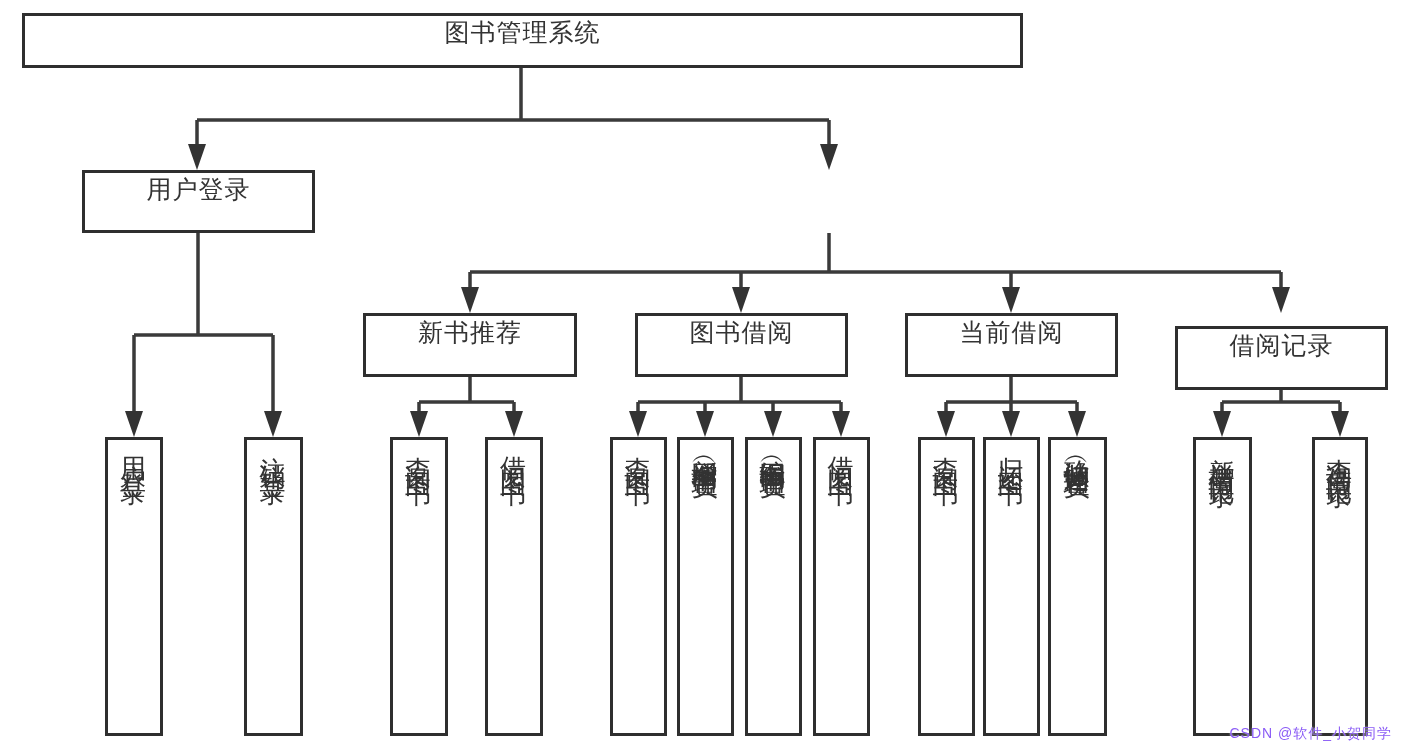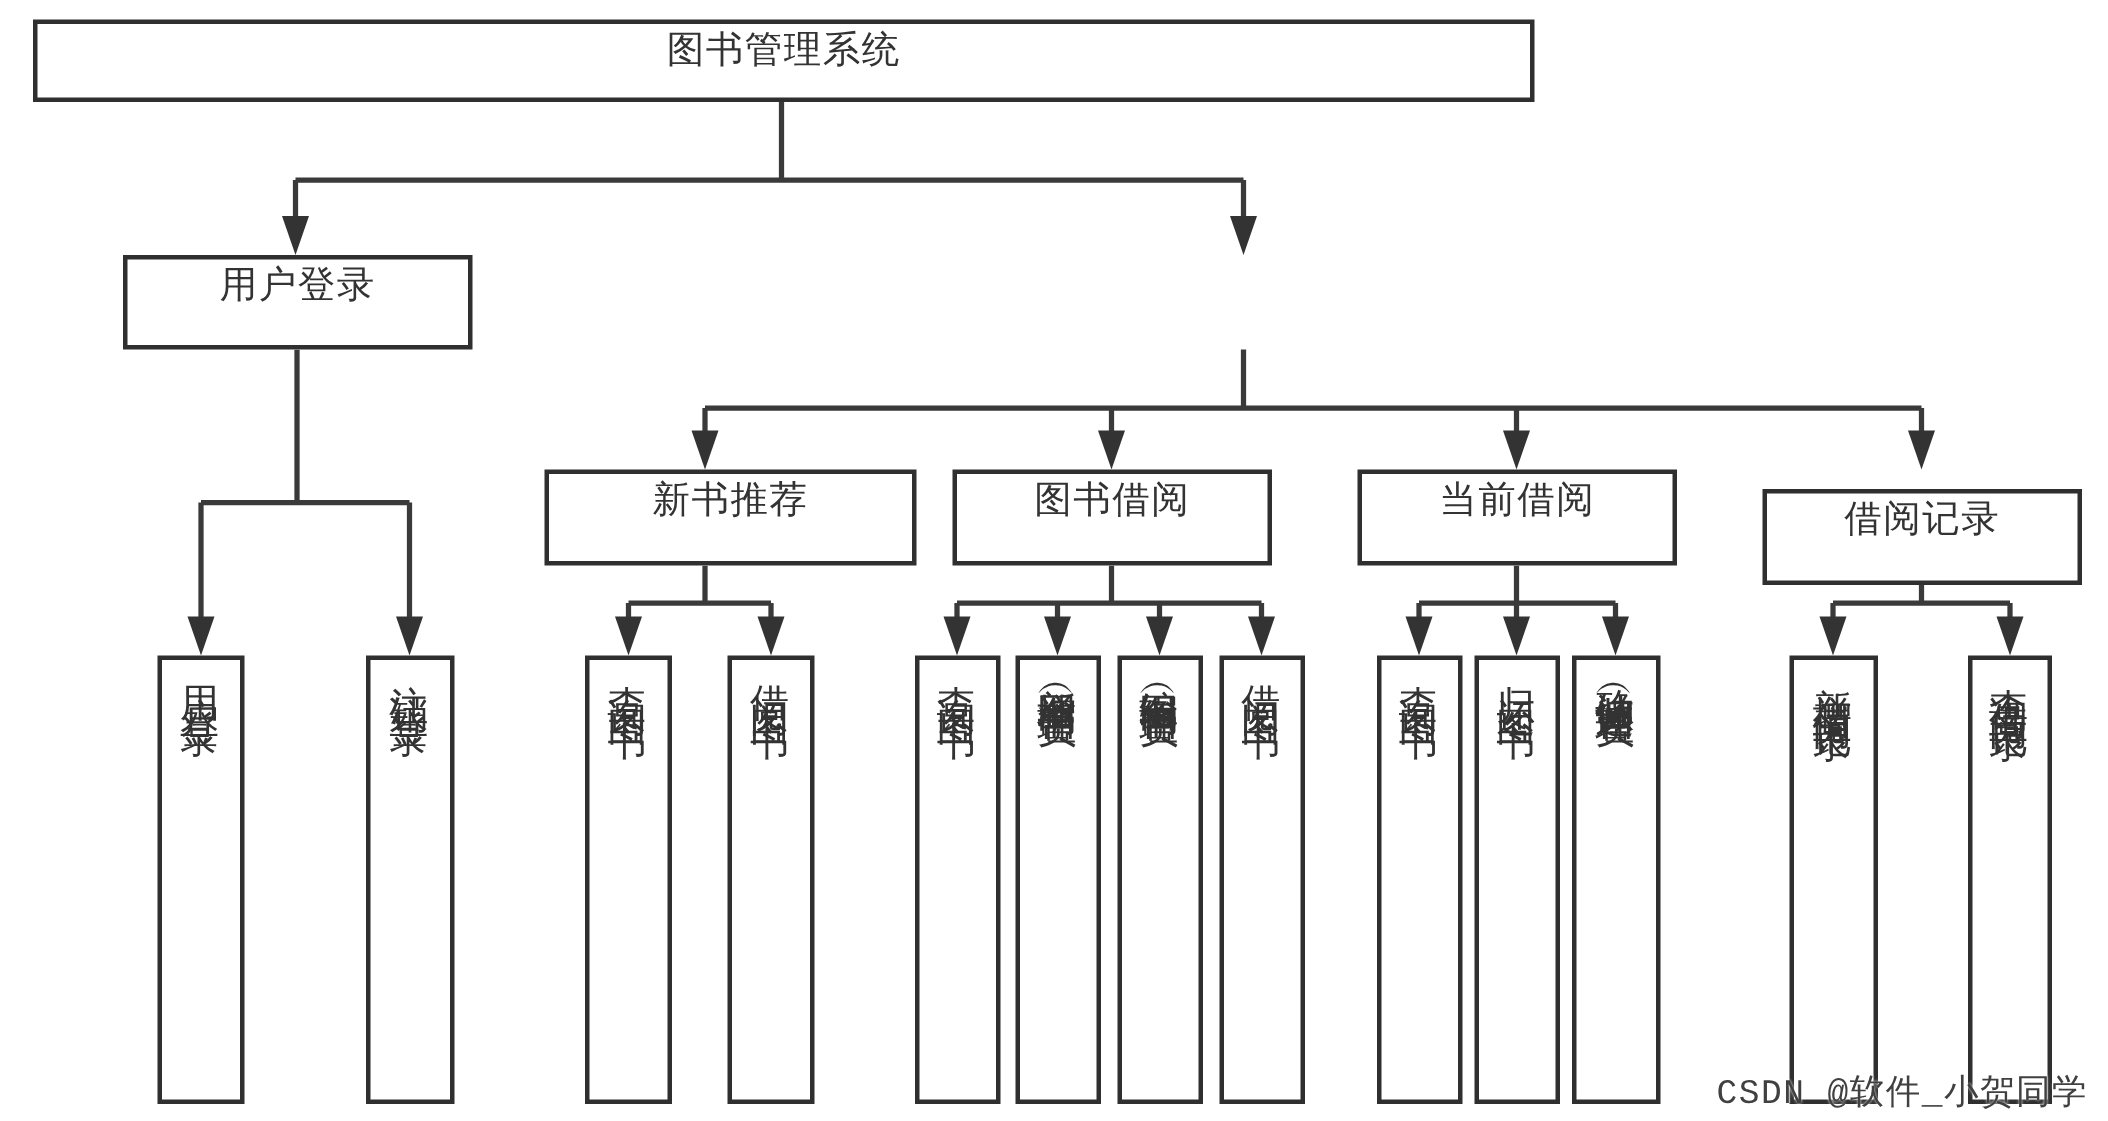--- a/index.html
+++ b/index.html
@@ -10,22 +10,22 @@
   .box{position:absolute;box-sizing:border-box;background:#ffffff;
        border:3px solid #2f2f2f;display:flex;align-items:flex-start;justify-content:center;
        color:#333333;z-index:2;}
   .box .lbl{white-space:nowrap;}
   .h-box .lbl{font-size:25px;letter-spacing:1px;}
   .v-box .lbl{writing-mode:vertical-rl;text-orientation:mixed;font-size:26px;}
   .len4 .lbl{letter-spacing:8px;transform:translateY(-4px);}
   .len6 .lbl{letter-spacing:5px;transform:translateY(-2px);}
   .len9 .lbl{letter-spacing:2px;transform:translateY(-1px);}
   .watermark{position:absolute;right:13px;bottom:4px;z-index:5;
-             font-size:23px;color:#404040;letter-spacing:1px;
-             text-shadow:0 0 2px #ffffff;font-family:Liberation Mono, monospace;}
+             font-size:14px;color:#8b5cf6;letter-spacing:1px;
+             text-shadow:0 0 2px #ffffff;}
 </style>
 </head>
 <body>
 
 <div class="stage">
 
   <svg width="1405" height="747" viewBox="0 0 1405 747">
     <path d="M521 68 V120 M197 120 H829 M197 120 V146 M829 120 V146
              M829 233 V272 M470 272 H1281 M470 272 V289 M741 272 V289 M1011 272 V289 M1281 272 V289
              M198 233 V335 M134 335 H273 M134 335 V413 M273 335 V413
@@ -57,21 +57,21 @@
   </svg>
 
   <div class="box h-box" style="left:22px;top:13px;width:1001px;height:55px">
     <span class="lbl">图书管理系统</span>
   </div>
 
   <div class="box h-box" style="left:82px;top:170px;width:233px;height:63px">
     <span class="lbl">用户登录</span>
   </div>
 
-  <div class="box h-box" style="left:363px;top:313px;width:248px;height:64px">
+  <div class="box h-box" style="left:363px;top:313px;width:214px;height:64px">
     <span class="lbl">新书推荐</span>
   </div>
   <div class="box h-box" style="left:635px;top:313px;width:213px;height:64px">
     <span class="lbl">图书借阅</span>
   </div>
   <div class="box h-box" style="left:905px;top:313px;width:213px;height:64px">
     <span class="lbl">当前借阅</span>
   </div>
   <div class="box h-box" style="left:1175px;top:326px;width:213px;height:64px">
     <span class="lbl">借阅记录</span>

